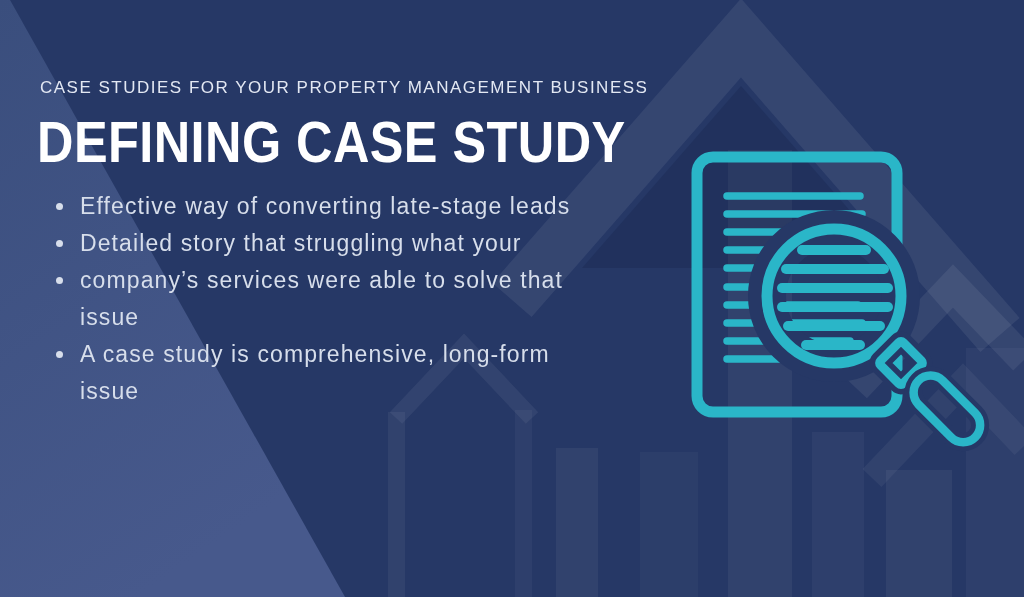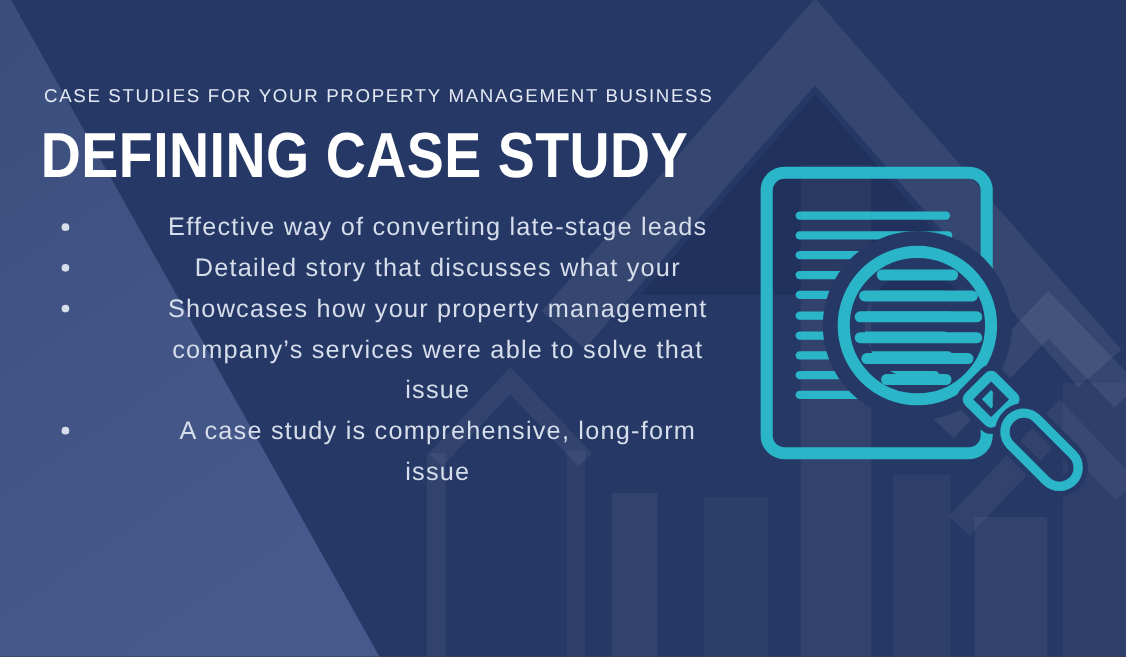--- a/index.html
+++ b/index.html
@@ -1,20 +1,20 @@
 <!DOCTYPE html>
 <html><head>
 <meta charset="utf-8">
 <style>
   html,body{margin:0;padding:0;background:#111;}
   .slide{
     position:relative;
     width:1024px;height:597px;
     overflow:hidden;
-    background:#737373;
+    background:#0c4a6e;
     font-family:"Liberation Sans", sans-serif;
   }
   .bg{position:absolute;inset:0;}
   .eyebrow{
     position:absolute;left:40px;top:78px;
     font-size:17px;letter-spacing:1.5px;
     color:#e3e8f3;font-weight:400;
     white-space:nowrap;
   }
   .title{
@@ -28,21 +28,21 @@
   .bullets{
     position:absolute;left:56px;top:188px;width:660px;
     color:#d7deeb;font-size:23px;line-height:37px;letter-spacing:1.1px;
     font-weight:400;
   }
   .bullet{display:grid;grid-template-columns:24px 1fr;}
   .bullet .dot{
     width:7px;height:7px;border-radius:50%;
     background:#d7deeb;margin-top:15px;
   }
-  .bullet .line{white-space:nowrap;text-align:center;}
+  .bullet .line{white-space:nowrap;}
 </style>
 </head>
 <body>
 
 <div class="slide">
 
   <svg class="bg" viewBox="0 0 1024 597" aria-hidden="true">
     <defs>
       <linearGradient id="gradWedge" x1="0" y1="0" x2="0.4" y2="1">
         <stop offset="0" stop-color="#3a4e7d"></stop>
@@ -123,27 +123,26 @@
   <div class="bullets">
     <div class="bullet">
       <span class="dot"></span>
       <div>
         <div class="line">Effective way of converting late-stage leads</div>
       </div>
     </div>
     <div class="bullet">
       <span class="dot"></span>
       <div>
-        <div class="line">Detailed story that discusses what your</div>
+        <div class="line">Detailed story that struggling what your</div>
       </div>
     </div>
     <div class="bullet">
       <span class="dot"></span>
       <div>
-        <div class="line">Showcases how your property management</div>
         <div class="line">company’s services were able to solve that</div>
         <div class="line">issue</div>
       </div>
     </div>
     <div class="bullet">
       <span class="dot"></span>
       <div>
         <div class="line">A case study is comprehensive, long-form</div>
         <div class="line">issue</div>
       </div>

